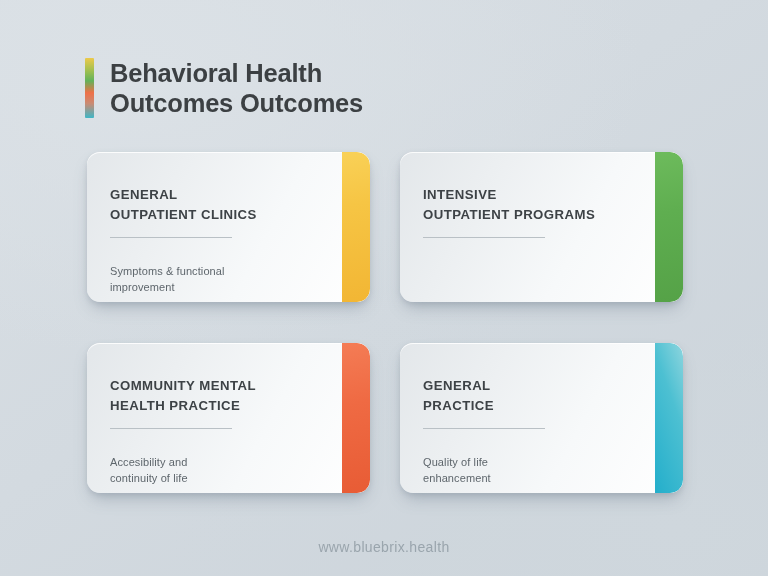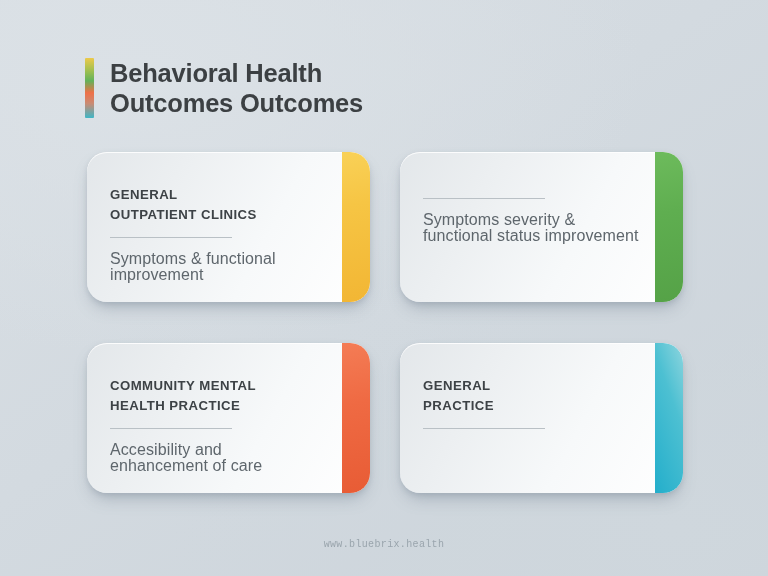--- a/index.html
+++ b/index.html
@@ -59,21 +59,21 @@
     width:596px;
     display:grid;
     grid-template-columns:283px 283px;
     grid-template-rows:150px 150px;
     column-gap:30px;
     row-gap:41px;
   }
 
   .card {
     position:relative;
-    border-radius:20px;
+    border-radius:13px;
     overflow:hidden;
     background:linear-gradient(118deg, #e3e7ea 0%, #eceff1 28%, #f7f9fa 62%, #ffffff 100%);
     box-shadow:
       0 9px 16px -4px rgba(110,125,140,0.42),
       0 2px 5px rgba(110,125,140,0.20),
       inset 0 1px 0 rgba(255,255,255,0.85);
   }
 
   .card-accent {
     position:absolute;
@@ -110,38 +110,37 @@
   }
 
   .divider {
     margin-top:13px;
     width:122px;
     height:1px;
     background:#b9c0c5;
   }
 
   .card-desc {
-    margin-top:13px;
-    font-size:16px;
+    margin-top:26px;
+    font-size:11px;
     color:#5e666c;
     line-height:15.5px;
     letter-spacing:0.1px;
     white-space:pre-line;
   }
 
   
   .footer {
     position:absolute;
     left:0; right:0;
     top:539px;
     text-align:center;
-    font-size:10px;
+    font-size:14px;
     color:#9aa5ad;
     letter-spacing:0.35px;
-    font-family:Liberation Mono, monospace;
   }
 </style>
 </head>
 <body>
 
 <div class="header">
   <div class="accent-bar"></div>
   <div class="title-block">
     <div class="title-line">Behavioral Health</div>
     <div class="title-line">Outcomes Outcomes</div>
@@ -156,42 +155,44 @@
 OUTPATIENT CLINICS</div>
       <div class="divider"></div>
       <div class="card-desc">Symptoms &amp; functional
 improvement</div>
     </div>
     <div class="card-accent yellow"></div>
   </div>
 
   <div class="card">
     <div class="card-body">
+      <div class="card-title">INTENSIVE
+OUTPATIENT PROGRAMS</div>
       <div class="divider"></div>
-      <div class="card-desc">Symptoms severity &amp;
-functional status improvement</div>
     </div>
     <div class="card-accent green"></div>
   </div>
 
   <div class="card">
     <div class="card-body">
       <div class="card-title">COMMUNITY MENTAL
 HEALTH PRACTICE</div>
       <div class="divider"></div>
       <div class="card-desc">Accesibility and
-enhancement of care</div>
+continuity of life</div>
     </div>
     <div class="card-accent orange"></div>
   </div>
 
   <div class="card">
     <div class="card-body">
       <div class="card-title">GENERAL
 PRACTICE</div>
       <div class="divider"></div>
+      <div class="card-desc">Quality of life
+enhancement</div>
     </div>
     <div class="card-accent cyan"></div>
   </div>
 
 </div>
 
 <div class="footer">www.bluebrix.health</div>
 
 </body></html>

